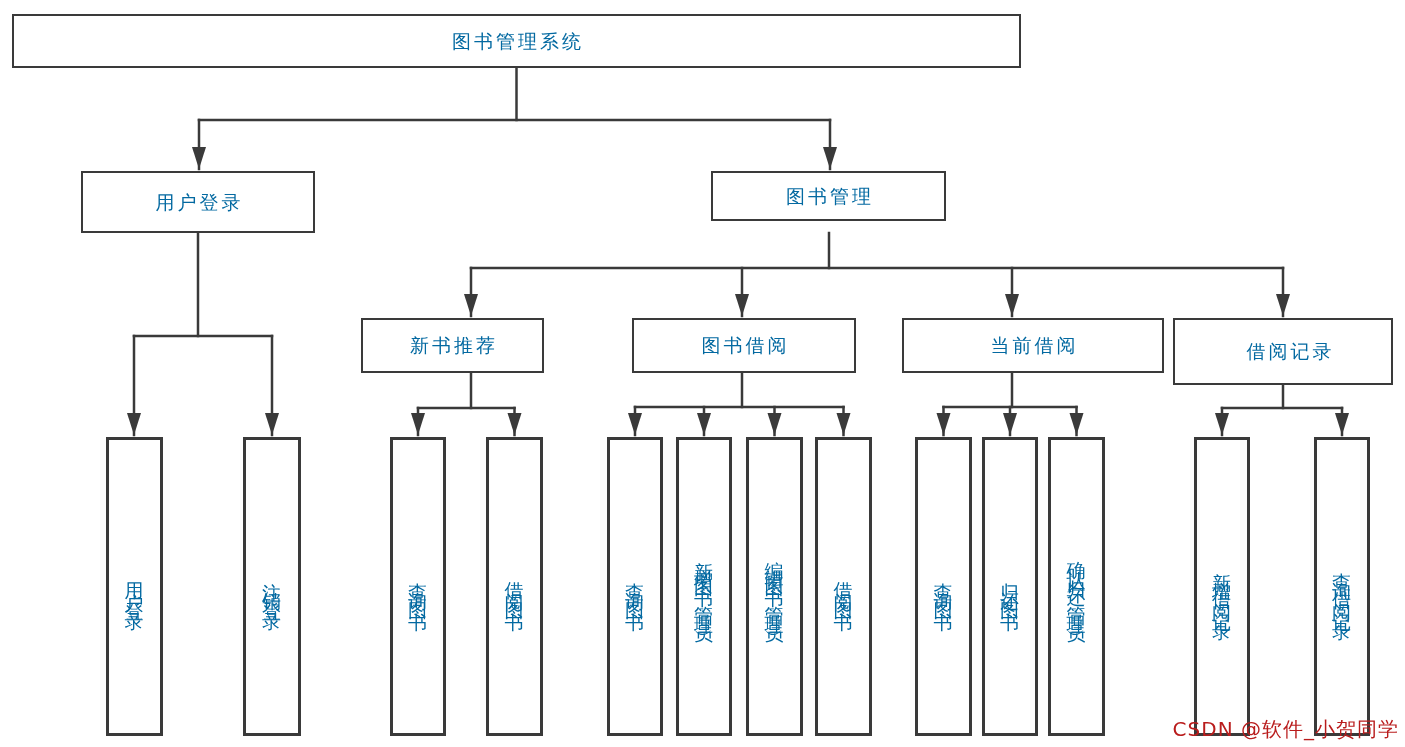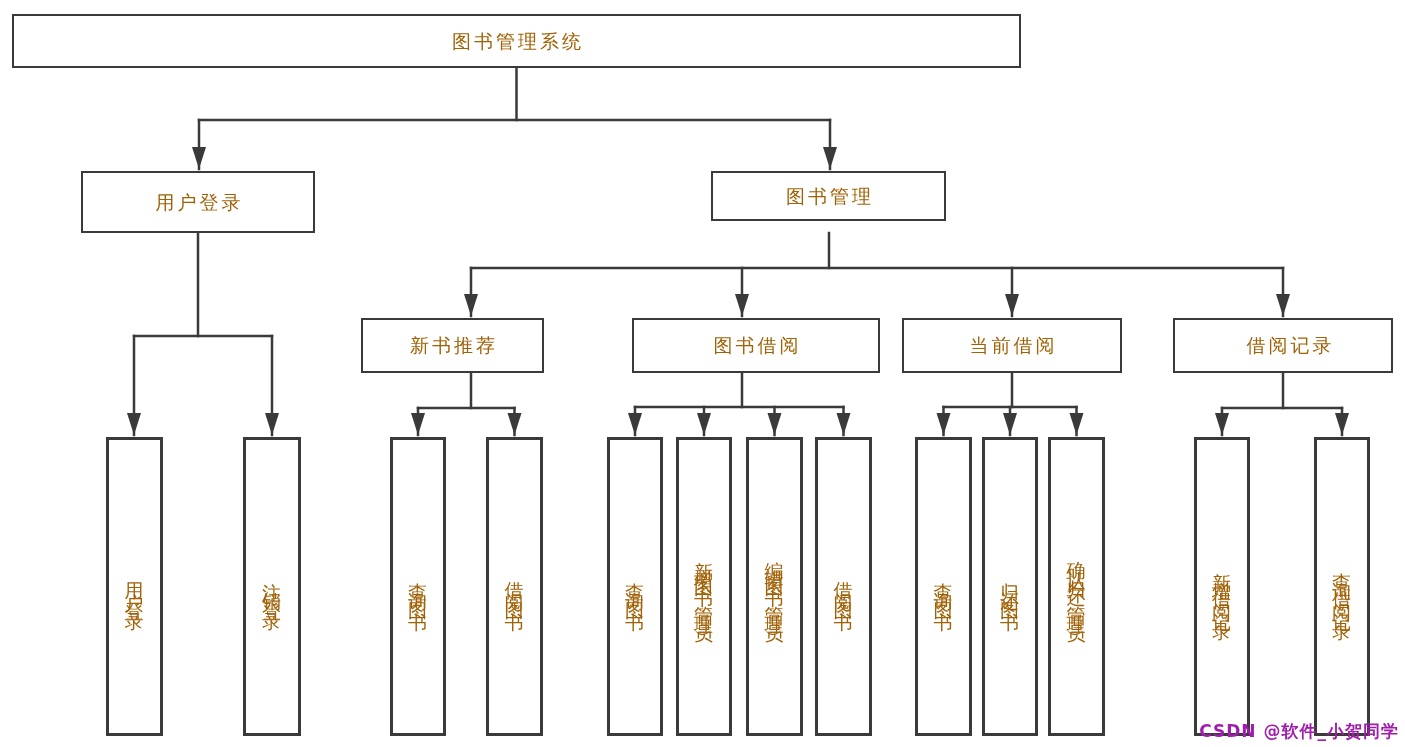--- a/index.html
+++ b/index.html
@@ -15,21 +15,21 @@
     position: absolute;
     left: 0; top: 0;
     width: 1405px; height: 747px;
     z-index: 1;
   }
   .node {
     position: absolute;
     box-sizing: border-box;
     background: #ffffff;
     border: 3px solid #3a3a3a;
-    color: #a16207;
+    color: #0369a1;
     display: flex;
     align-items: center;
     justify-content: center;
     text-align: left;
     z-index: 2;
     line-height: 1;
   }
   .node.hbox {
     border-width: 2.5px;
     font-size: 19px;
@@ -42,47 +42,46 @@
     letter-spacing: 10px;
   }
   .node.vbox.long {
     letter-spacing: 9px;
   }
   
   .n-root        { left: 12px;   top: 14px;  width: 1009px; height: 54px; }
   .n-userlogin   { left: 81px;   top: 171px; width: 234px;  height: 62px; }
   .n-bookmgmt    { left: 711px;  top: 171px; width: 235px;  height: 50px; }
   .n-newbook     { left: 361px;  top: 318px; width: 183px;  height: 55px; }
-  .n-bookborrow  { left: 632px;  top: 318px; width: 248px;  height: 55px; }
-  .n-curborrow   { left: 902px;  top: 318px; width: 220px;  height: 55px; }
-  .n-borrowrec   { left: 1173px; top: 318px; width: 220px;  height: 55px; padding-left: 12px; }
+  .n-bookborrow  { left: 632px;  top: 318px; width: 224px;  height: 55px; }
+  .n-curborrow   { left: 902px;  top: 318px; width: 262px;  height: 55px; }
+  .n-borrowrec   { left: 1173px; top: 318px; width: 220px;  height: 67px; padding-left: 12px; }
   .leaf          { top: 437px; height: 299px; }
   .n-l1  { left: 106px;  width: 57px; }
   .n-l2  { left: 243px;  width: 58px; }
   .n-l3  { left: 390px;  width: 56px; }
   .n-l4  { left: 486px;  width: 57px; }
   .n-l5  { left: 607px;  width: 56px; }
   .n-l6  { left: 676px;  width: 56px; }
   .n-l7  { left: 746px;  width: 57px; }
   .n-l8  { left: 815px;  width: 57px; }
   .n-l9  { left: 915px;  width: 57px; }
   .n-l10 { left: 982px;  width: 56px; }
   .n-l11 { left: 1048px; width: 57px; }
   .n-l12 { left: 1194px; width: 56px; }
   .n-l13 { left: 1314px; width: 56px; }
   .watermark {
     position: absolute;
     right: 6px;
     bottom: 4px;
-    font-size: 17px;
-    color: #a21caf;
+    font-size: 20px;
+    color: #b91c1c;
     letter-spacing: 1px;
     z-index: 5;
     white-space: nowrap;
-    font-weight: bold;
   }
 </style>
 </head>
 <body>
 
 <div class="stage">
 
   <svg class="connectors" viewBox="0 0 1405 747" xmlns="http://www.w3.org/2000/svg">
     <defs>
       <marker id="arrowhead" markerUnits="userSpaceOnUse" markerWidth="24" markerHeight="16" viewBox="0 0 24 16" refX="22" refY="8" orient="auto">

